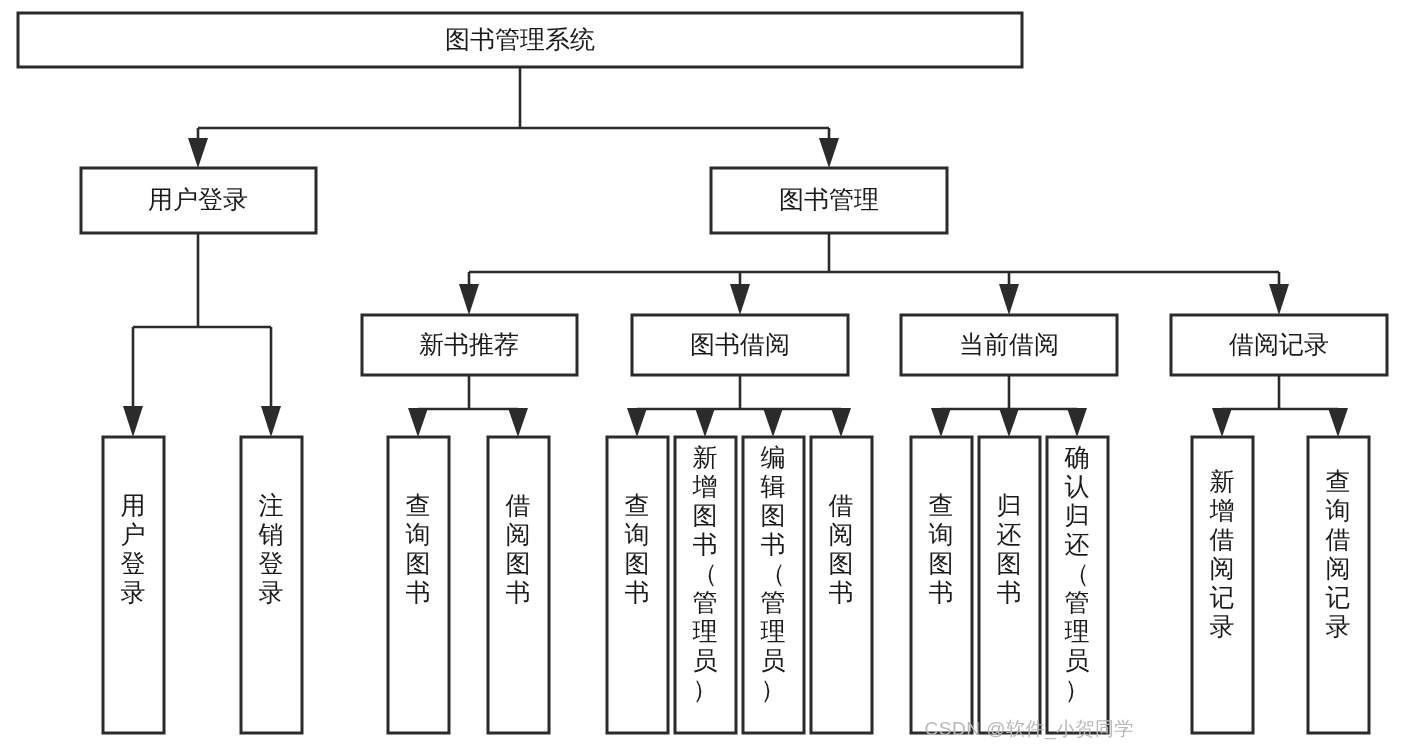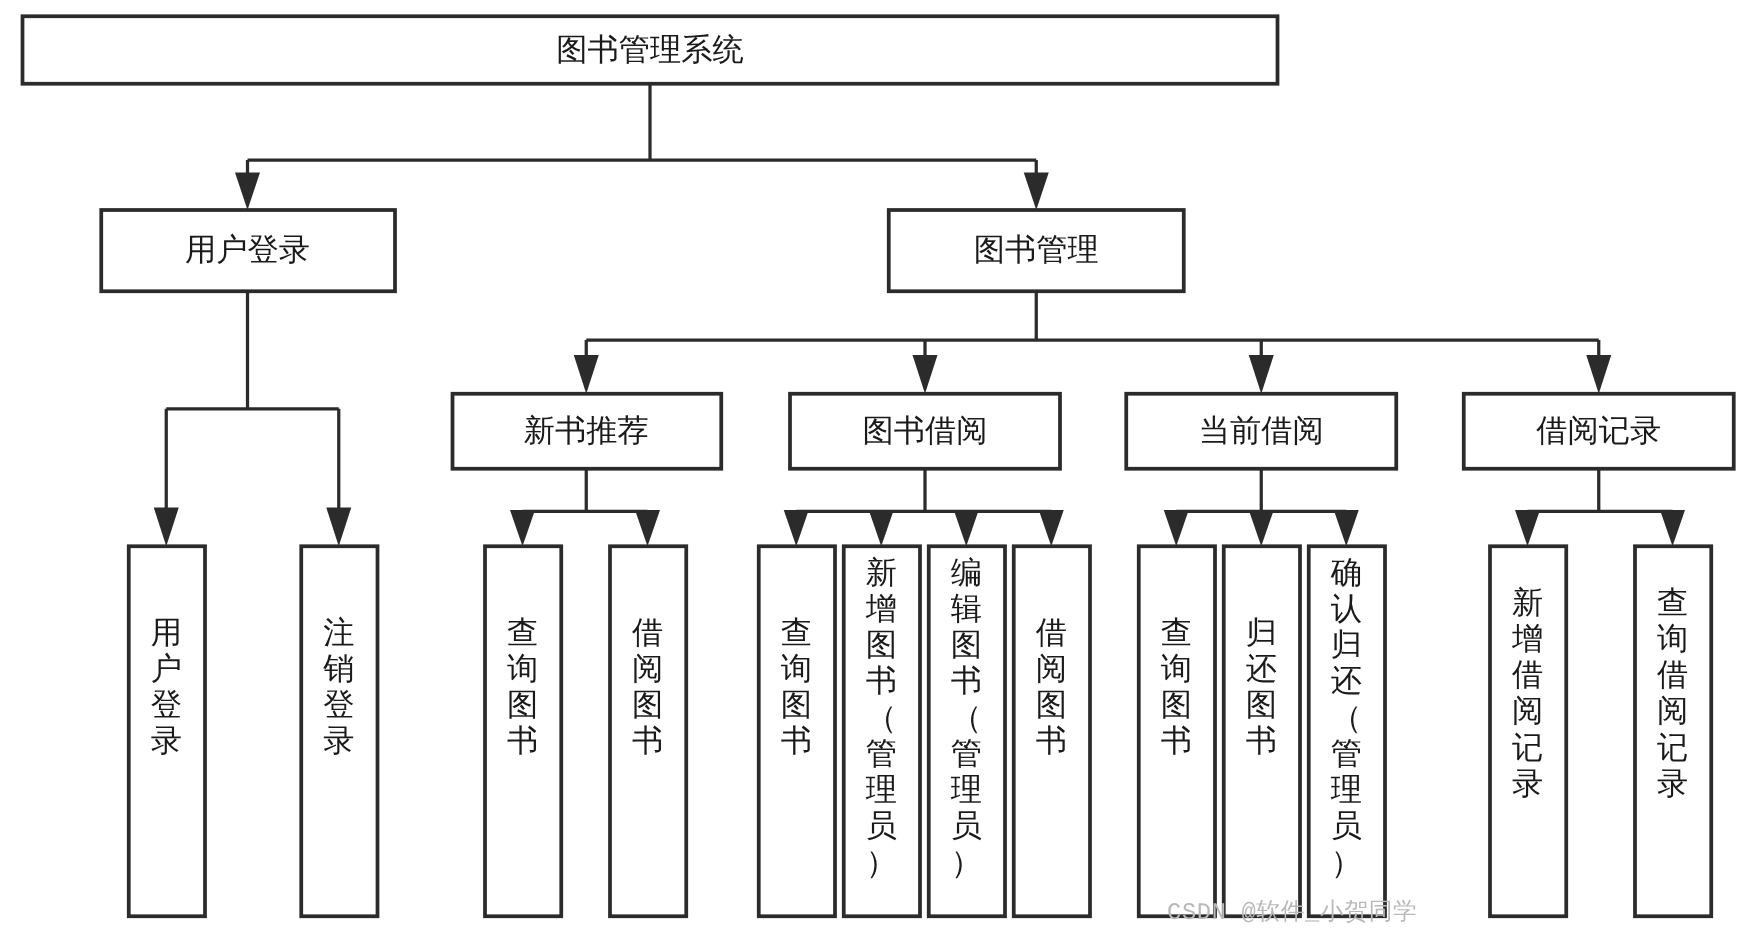--- a/index.html
+++ b/index.html
@@ -51,21 +51,21 @@
   .node-label-vert {
     fill: #1a1a1a;
     font-family: "DejaVu Sans", "Liberation Sans", sans-serif;
     font-size: 25px;
     text-anchor: middle;
   }
   .watermark {
     position: absolute;
     right: 10px;
     bottom: 5px;
-    font-family: Liberation Mono, monospace;
+    font-family: Liberation Sans, sans-serif;
     font-size: 19px;
     color: #b9b9b9;
     letter-spacing: 0.5px;
     white-space: nowrap;
     pointer-events: none;
   }
 </style>
 </head>
 <body>
 

